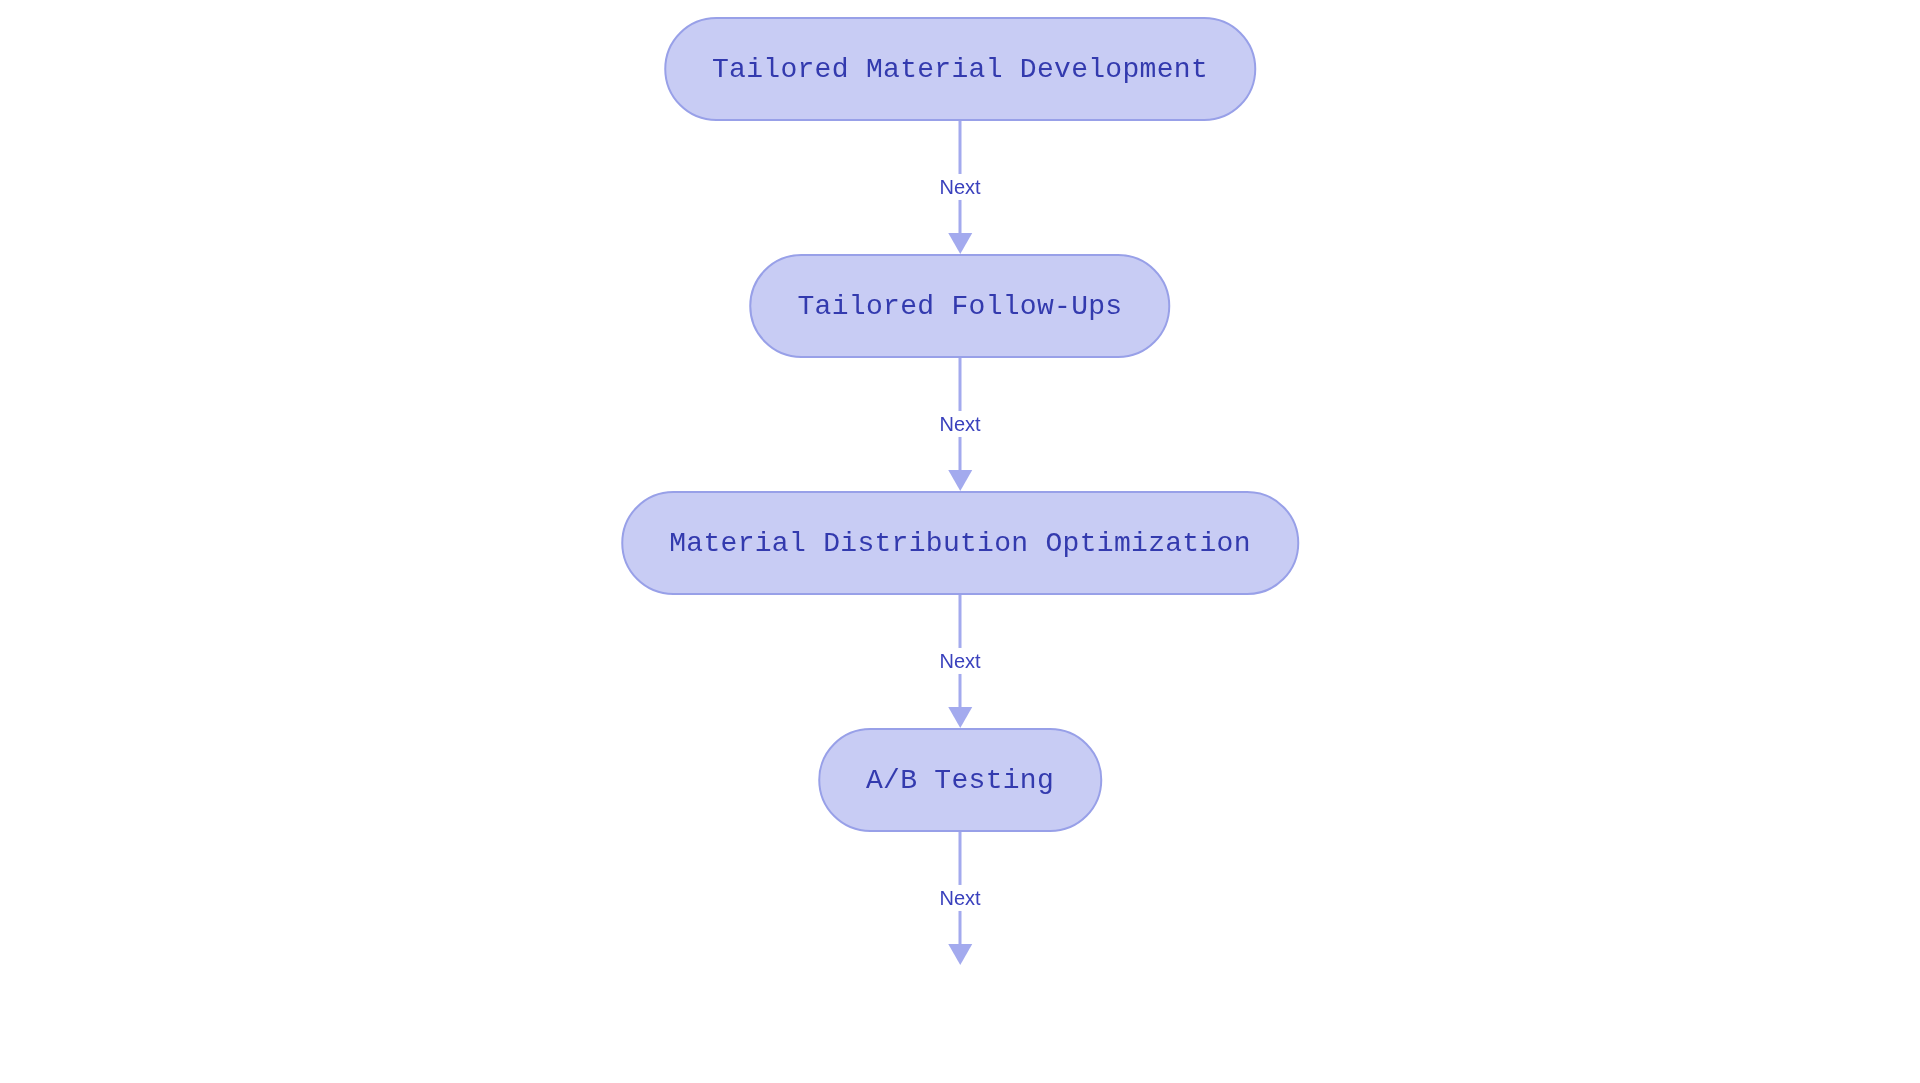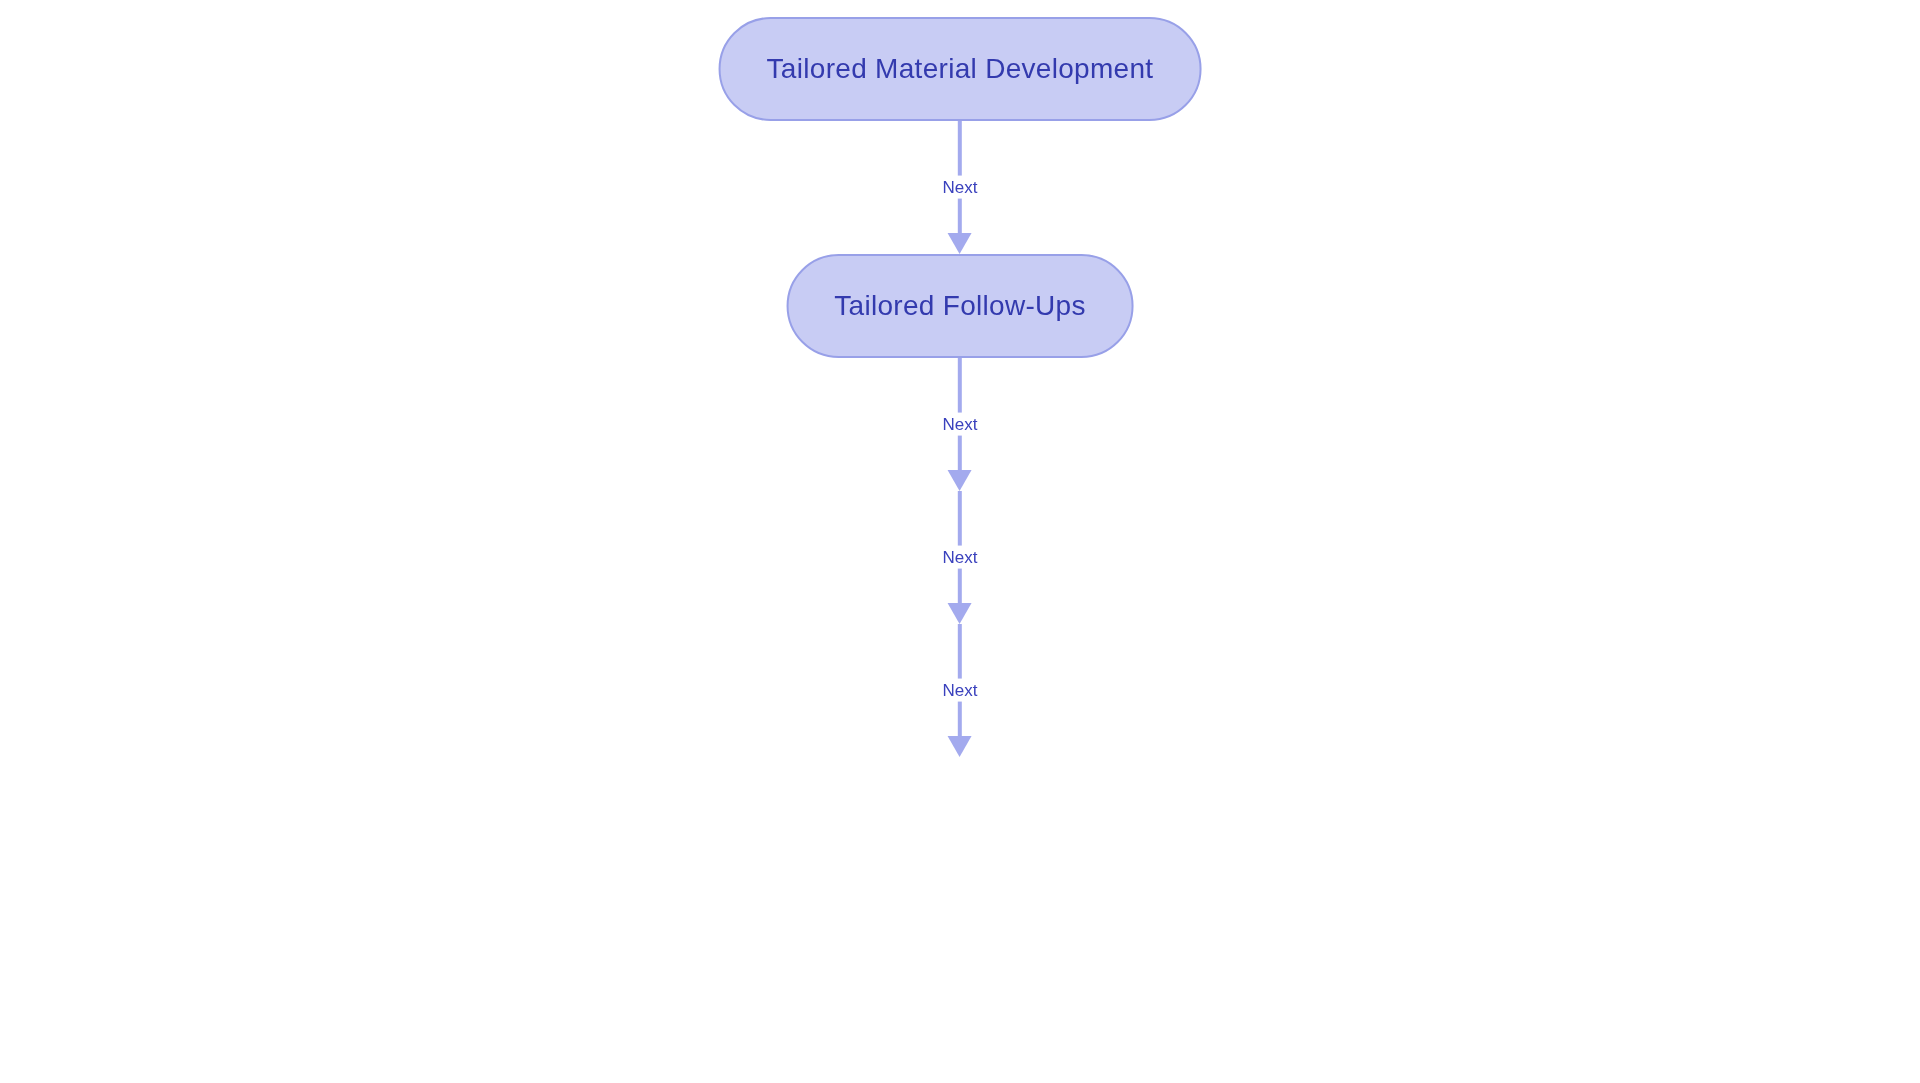--- a/index.html
+++ b/index.html
@@ -39,20 +39,21 @@
     border: 2px solid var(--node-border);
     color: var(--node-text);
     display: flex;
     align-items: center;
     justify-content: center;
     padding: 0 46px;
     font-size: 28px;
     letter-spacing: 0.3px;
     white-space: nowrap;
     flex: none;
+    font-family: Liberation Mono, monospace;
   }
   .connector {
     position: relative;
     width: 140px;
     height: 133px;
     flex: none;
   }
   .connector-line {
     position: absolute;
     left: 50%;
@@ -74,21 +75,21 @@
     border-top: 21px solid var(--arrow);
   }
   .connector-label {
     position: absolute;
     left: 50%;
     top: 50%;
     transform: translate(-50%, -54%);
     background: var(--canvas-bg);
     padding: 3px 6px;
     color: var(--edge-text);
-    font-size: 17px;
+    font-size: 20px;
     line-height: 1;
   }
 </style>
 </head>
 <body>
 
 <div class="canvas">
   <div class="flow">
 
     <div class="node">
@@ -104,27 +105,33 @@
     <div class="node">
       <span>Tailored Follow-Ups</span>
     </div>
 
     <div class="connector">
       <div class="connector-line"></div>
       <div class="connector-arrowhead"></div>
       <div class="connector-label">Next</div>
     </div>
 
+    <div class="node">
+      <span>Material Distribution Optimization</span>
+    </div>
 
     <div class="connector">
       <div class="connector-line"></div>
       <div class="connector-arrowhead"></div>
       <div class="connector-label">Next</div>
     </div>
 
+    <div class="node">
+      <span>A/B Testing</span>
+    </div>
 
     <div class="connector">
       <div class="connector-line"></div>
       <div class="connector-arrowhead"></div>
       <div class="connector-label">Next</div>
     </div>
 
 
   </div>
 </div>

